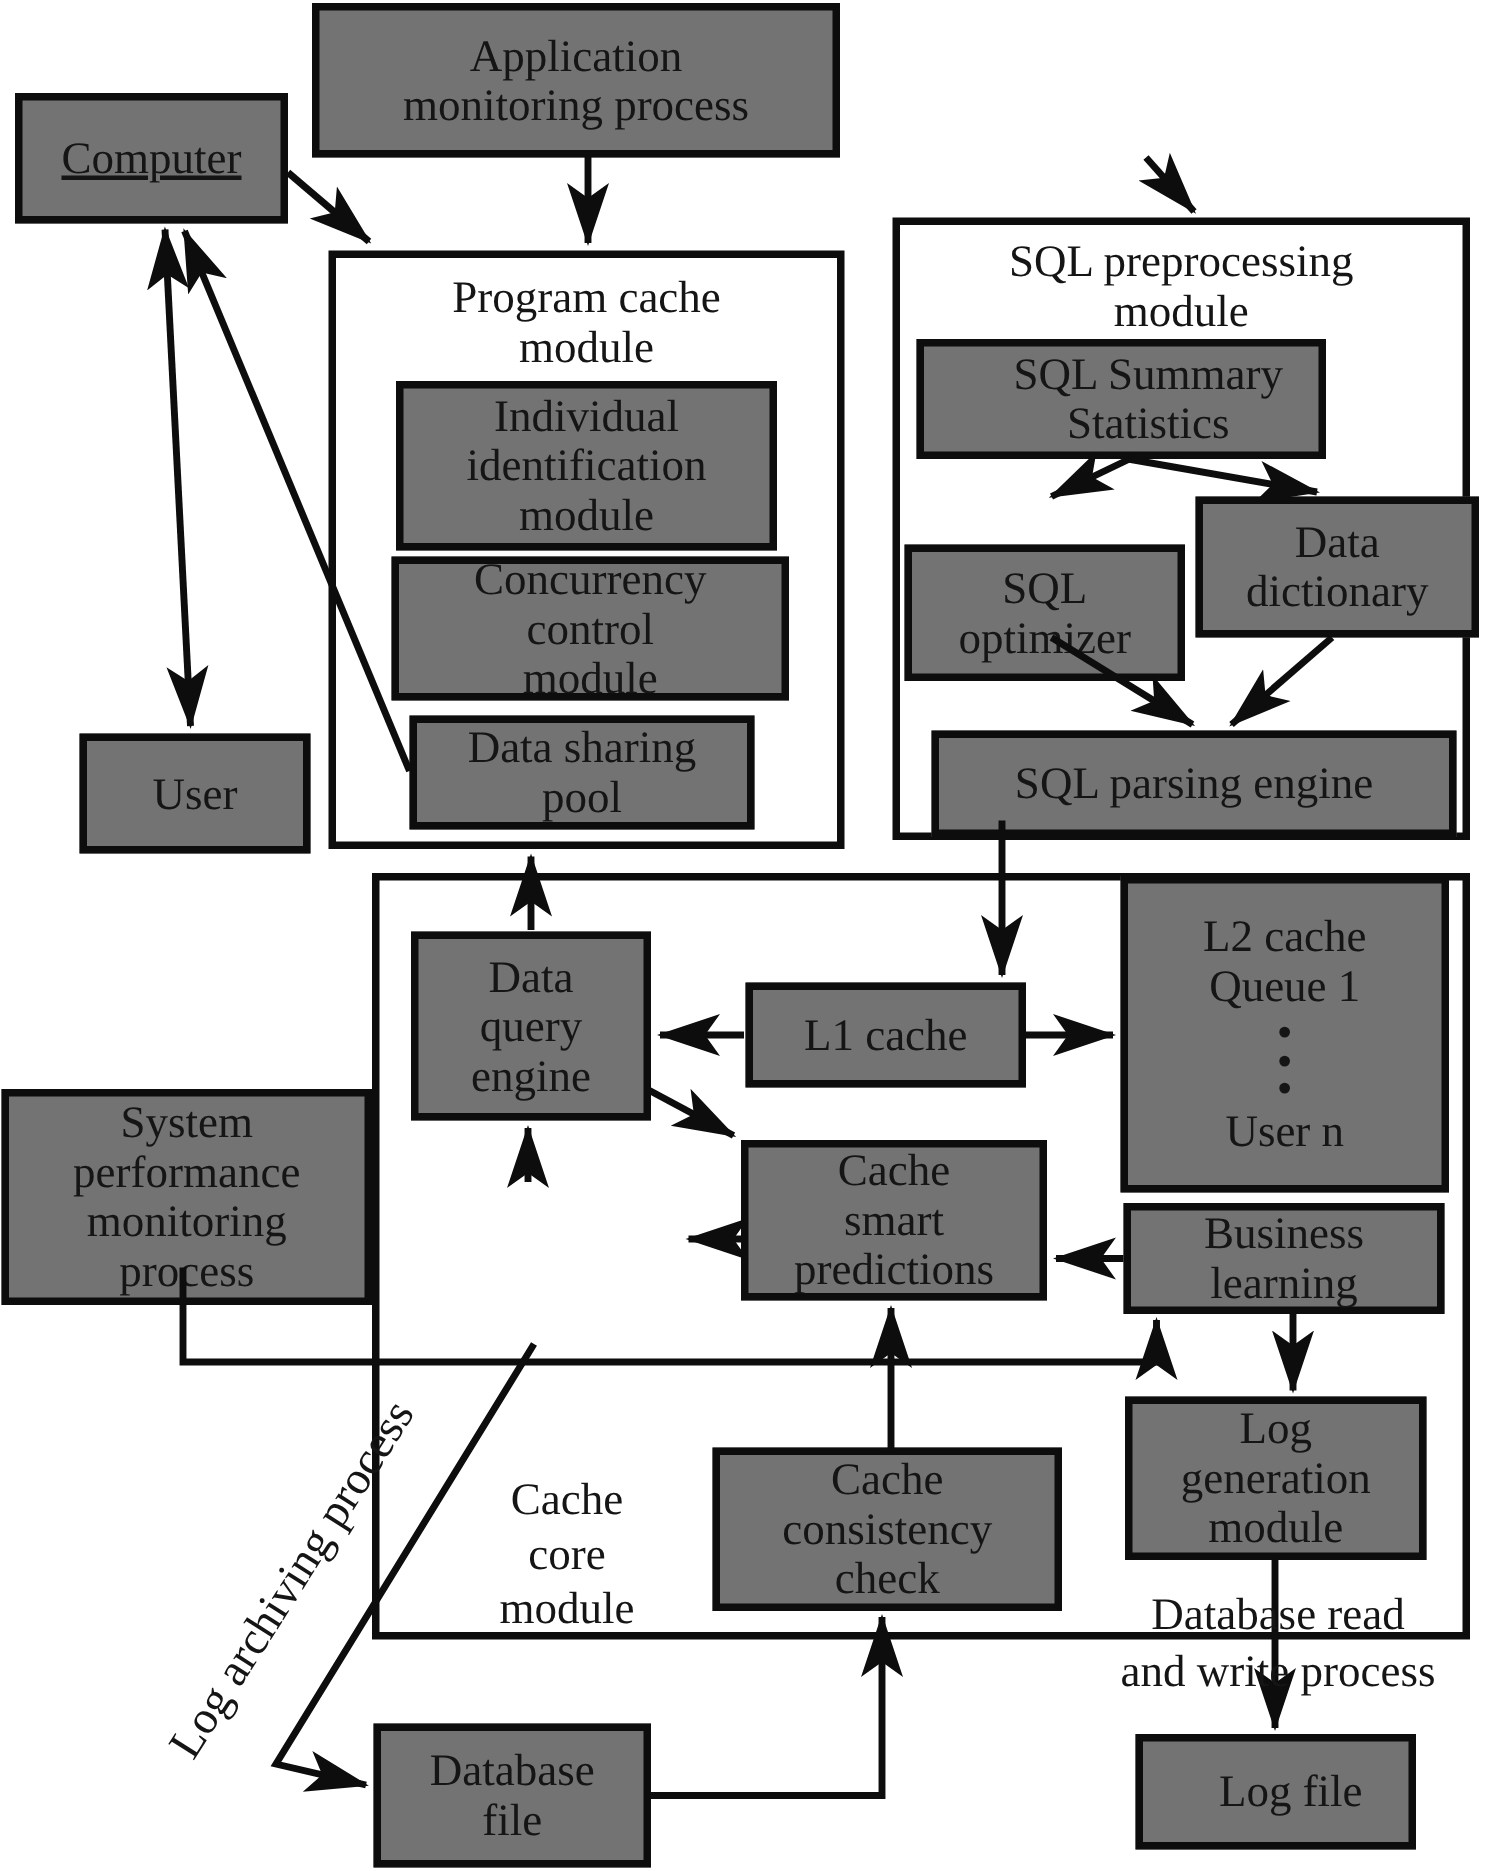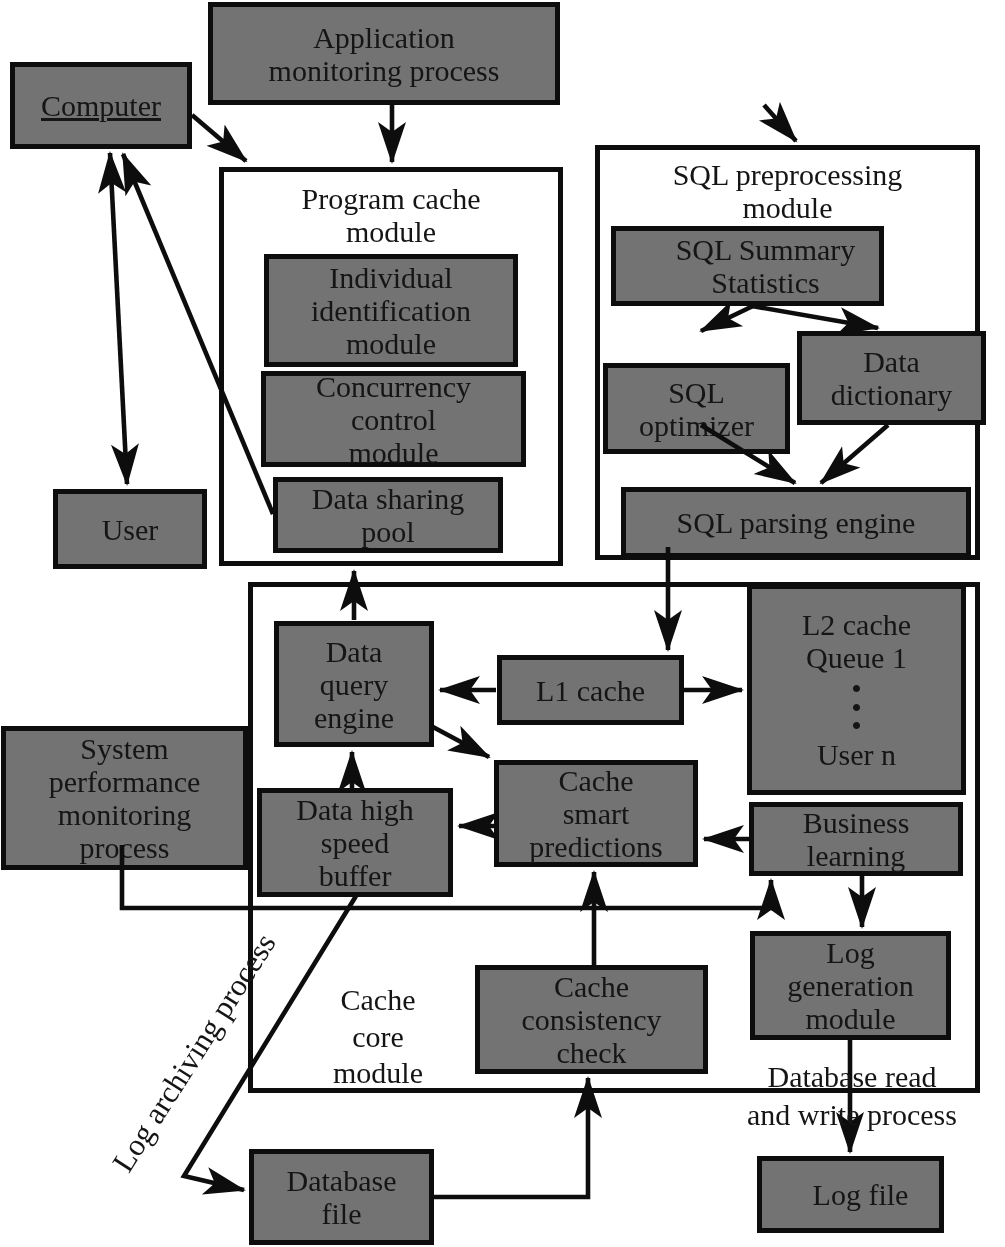--- a/index.html
+++ b/index.html
@@ -83,23 +83,20 @@
     <div class="dots">•
 •
 •</div>
     <div>User n</div>
   </div>
 
   <div class="box" style="left:494px;top:760px;width:204px;height:107px;">Cache
 smart
 predictions</div>
 
-  <div class="box" style="left:257px;top:788px;width:196px;height:109px;">Data high
-speed
-buffer</div>
 
   <div class="box" style="left:749px;top:802px;width:214px;height:74px;">Business
 learning</div>
 
   <div class="box" style="left:750px;top:931px;width:201px;height:109px;">Log
 generation
 module</div>
 
   <div class="box" style="left:475px;top:965px;width:233px;height:109px;">Cache
 consistency

